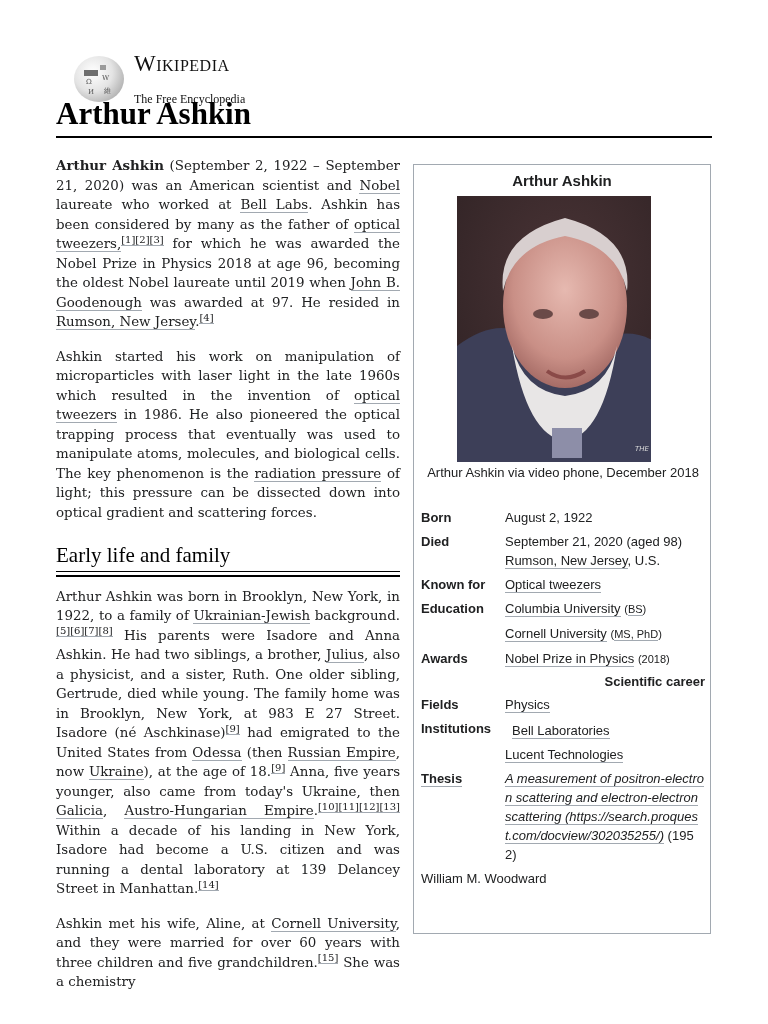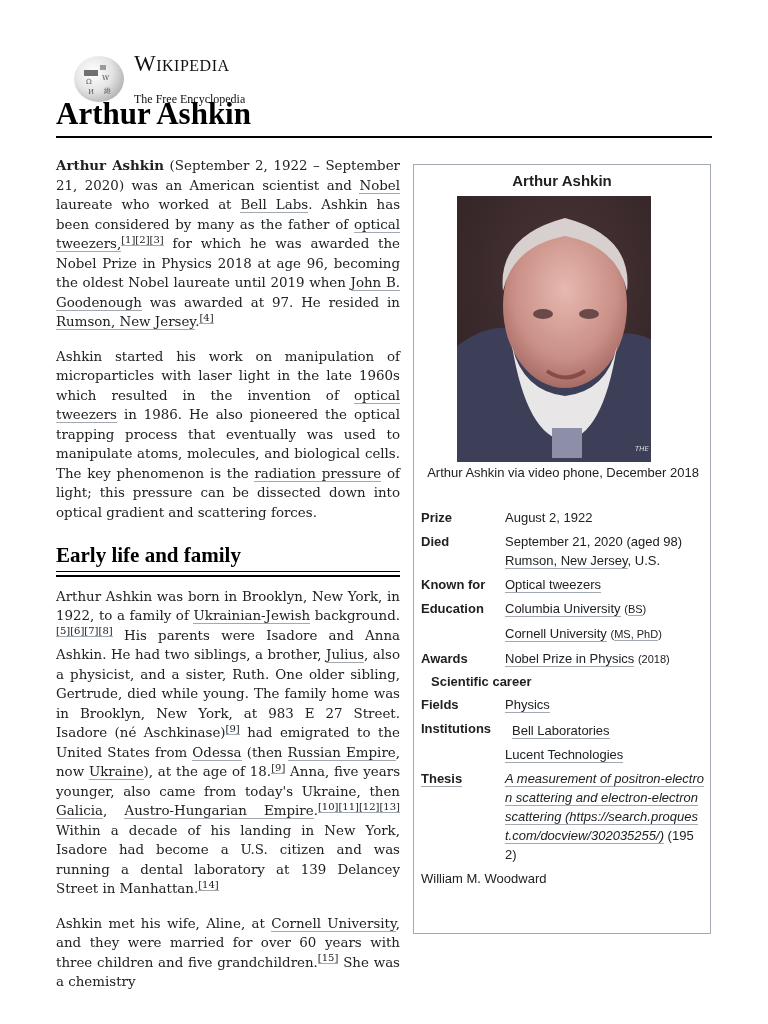--- a/index.html
+++ b/index.html
@@ -16,34 +16,34 @@
   .wordmark .wm-title { font-family: "Liberation Serif", serif; font-size: 23px; letter-spacing: 0.5px; font-variant: small-caps; color:#111; }
   .wordmark .wm-tag { font-family: "Liberation Serif", serif; font-size: 12px; color:#111; margin-top: 18px; }
 
   .page-title { position: absolute; left: 56px; top: 96px; margin: 0; font-family: "Liberation Serif", serif; font-weight: bold; font-size: 31px; color:#000; }
   .title-rule { position: absolute; left: 56px; top: 136px; width: 656px; height: 2px; background: #000; }
 
   .content { position: absolute; left: 56px; top: 156px; width: 344px; font-family: "DejaVu Serif", serif; font-size: 13.4px; line-height: 19.5px; color: #202122; }
   .content p { margin: 0 0 15px 0; text-align: justify; }
   a.lnk { color: #202122; text-decoration: none; border-bottom: 1px solid #a2a9b1; }
   sup.ref { font-size: 10px; line-height: 0; vertical-align: super; border-bottom: 1px solid #a2a9b1; }
-  .section-h { font-family: "Liberation Serif", serif; font-weight: bold; font-size: 21px; color:#000; margin: 24px 0 0 0; padding-bottom: 5px; border-bottom: 1px solid #000; }
+  .section-h { font-family: "Liberation Serif", serif; font-weight: normal; font-size: 21px; color:#000; margin: 24px 0 0 0; padding-bottom: 5px; border-bottom: 1px solid #000; }
   .section-rule2 { height: 2px; background: #000; margin-top: 3px; margin-bottom: 10px; }
 
   .infobox { position: absolute; left: 413px; top: 164px; width: 298px; height: 770px; border: 1px solid #a2a9b1; background:#fff; font-family: "Liberation Sans", sans-serif; font-size: 13px; color: #202122; box-sizing: border-box; }
   .ib-title { text-align: center; font-weight: bold; font-size: 15px; margin-top: 7px; }
   .ib-photo { position: absolute; left: 43px; top: 31px; width: 194px; height: 266px; overflow: hidden;
      background: #3a2a2c; font-style: italic; }
   .ib-caption { position: absolute; left: 10px; top: 298px; width: 278px; text-align: center; font-size: 13px; line-height: 19px; }
   .ib-rows { position: absolute; left: 7px; top: 343px; width: 284px; }
   .ib-row { display: flex; margin-bottom: 5px; line-height: 19px; }
   .ib-label { width: 84px; font-weight: bold; flex-shrink: 0; }
   .ib-val { flex: 1; }
   .ib-small { font-size: 11px; }
-  .ib-sub { text-align: left; font-weight: bold; margin: 2px 0 6px 0; padding-left: 10px; }
+  .ib-sub { text-align: right; font-weight: bold; margin: 2px 0 6px 0; padding-left: 10px; }
   .ib-label.u span { border-bottom: 1px solid #a2a9b1; }
   .thesis { font-style: italic; }
 </style>
 </head>
 <body>
 
 <div class="logo">
   <div class="globe">
     <div class="g1"></div>
       <div class="g2"></div>
@@ -94,21 +94,21 @@
       <ellipse cx="132" cy="118" rx="10" ry="5" fill="#6a4a48"></ellipse>
       <path d="M90 175 Q108 188 128 175" stroke="#8a4a48" stroke-width="4" fill="none"></path>
       <rect x="95" y="232" width="30" height="30" fill="#8d8ea8"></rect>
       <text x="178" y="255" font-size="7" fill="#ddd" font-family="DejaVu Sans, sans-serif">THE</text>
     </svg>
   </div>
   <div class="ib-caption">Arthur Ashkin via video phone, December 2018</div>
 
   <div class="ib-rows">
     <div class="ib-row">
-      <div class="ib-label">Prize</div>
+      <div class="ib-label">Born</div>
       <div class="ib-val">
         <div>August 2, 1922</div>
       </div>
     </div>
     <div class="ib-row">
       <div class="ib-label">Died</div>
       <div class="ib-val">
         <div>September 21, 2020 (aged 98)</div>
         <div><a class="lnk">Rumson, New Jersey</a><span>, U.S.</span></div>
       </div>

